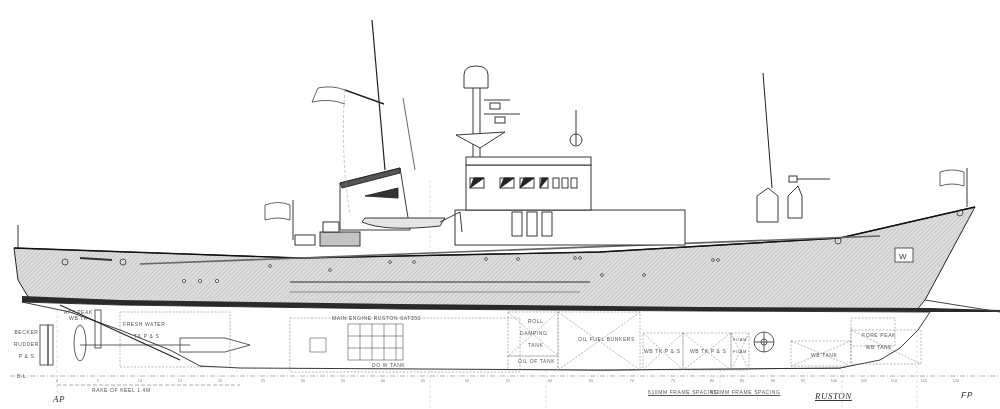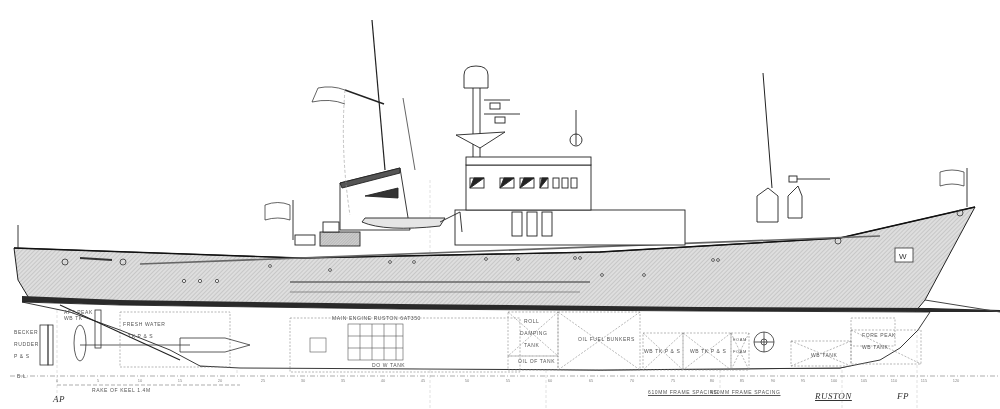--- a/index.html
+++ b/index.html
@@ -1,18 +1,18 @@
 <!DOCTYPE html>
 <html><head>
   <meta charset="utf-8">
   <style>
     html, body { margin: 0; padding: 0; background: #ffffff; }
     body { width: 1000px; height: 409px; overflow: hidden; position: relative; font-family: "Liberation Sans", sans-serif; }
     #drawing { position: absolute; left: 0; top: 0; width: 1000px; height: 409px; }
-    .lbl { position: absolute; font-family: "Liberation Sans", sans-serif; font-size: 5px; color: #555; letter-spacing: 0.6px; white-space: nowrap; line-height: 6px; }
+    .lbl { position: absolute; font-family: "Liberation Sans", sans-serif; font-size: 5px; color: #555; letter-spacing: 0.6px; white-space: nowrap; line-height: 6px; text-align: center; }
     .big { font-family: "Liberation Serif", serif; font-style: italic; font-size: 9px; color: #333; letter-spacing: 0.5px; }
     .frame { position: absolute; font-size: 4px; color: #888; font-family: "Liberation Sans", sans-serif; transform: translateX(-50%); }
     .ul { text-decoration: underline; }
   </style>
 </head>
 <body>
 
 <svg id="drawing" viewBox="0 0 1000 409" xmlns="http://www.w3.org/2000/svg">
   <defs>
     <pattern id="hatch" width="3" height="3" patternUnits="userSpaceOnUse" patternTransform="rotate(45)">
@@ -221,21 +221,21 @@
 <div class="lbl" style="left:811px;top:352px;">WB TANK</div>
 <div class="lbl" style="left:862px;top:332px;"><span>FORE PEAK</span><br><br><span>WB TANK</span></div>
 
 <div class="lbl" style="left:17px;top:373px;">B.L.</div>
 <div class="lbl" style="left:92px;top:387px;">RAKE OF KEEL 1.4M</div>
 <div class="lbl ul" style="left:648px;top:389px;">610MM FRAME SPACING</div>
 <div class="lbl ul" style="left:710px;top:389px;">450MM FRAME SPACING</div>
 
 <div class="lbl big" style="left:53px;top:396px;">AP</div>
 <div class="lbl big ul" style="left:815px;top:393px;">RUSTON</div>
-<div class="lbl big" style="left:897px;top:393px;">FP</div>
+<div class="lbl big" style="left:961px;top:393px;font-family:Liberation Mono, monospace;">FP</div>
 
 <div>
   <div class="frame" style="left:57px;top:378px;">0</div>
   <div class="frame" style="left:98px;top:378px;">5</div>
   <div class="frame" style="left:140px;top:378px;">10</div>
   <div class="frame" style="left:180px;top:378px;">15</div>
   <div class="frame" style="left:220px;top:378px;">20</div>
   <div class="frame" style="left:263px;top:378px;">25</div>
   <div class="frame" style="left:303px;top:378px;">30</div>
   <div class="frame" style="left:343px;top:378px;">35</div>

